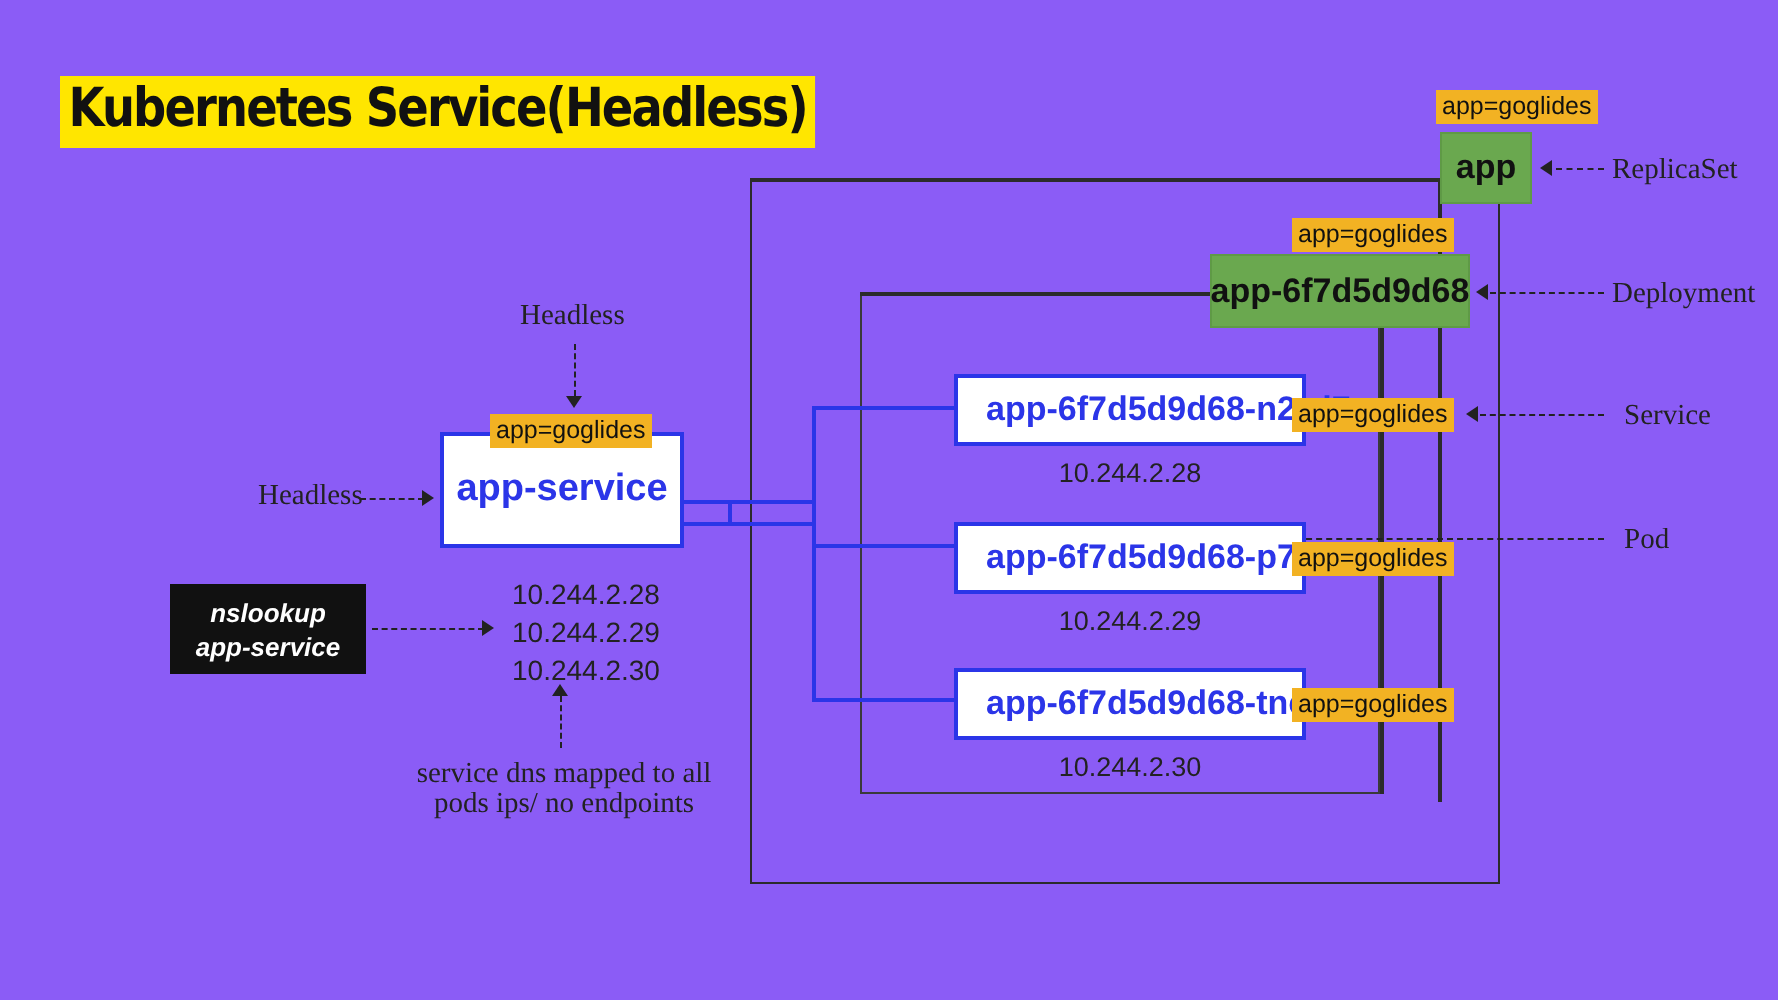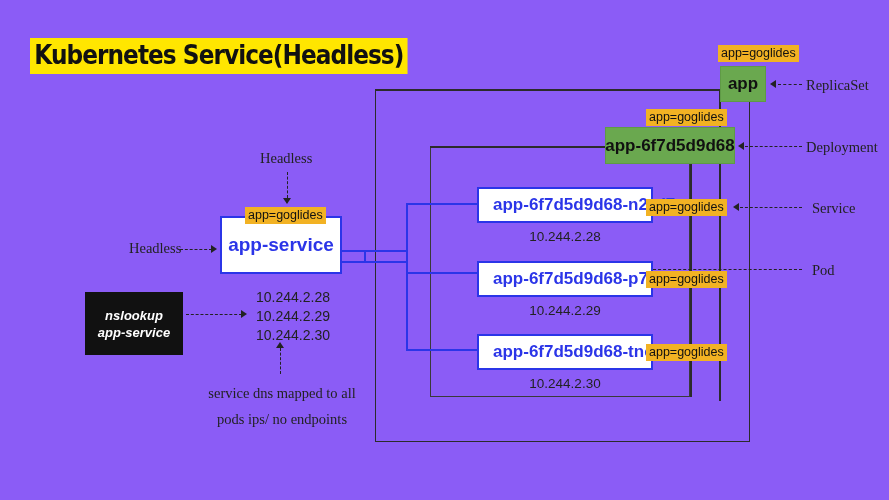--- a/index.html
+++ b/index.html
@@ -118,21 +118,21 @@
   .serif {
     position: absolute;
     font-family: "Liberation Serif", serif;
     color: #222222;
     font-size: 14.5px;
     white-space: nowrap;
   }
   .serif.multi {
     white-space: normal;
     text-align: center;
-    line-height: 26px;
+    line-height: 15px;
   }
 
   
   .ip {
     position: absolute;
     font-size: 13.5px;
     color: #222222;
     white-space: nowrap;
     text-align: center;
   }
@@ -232,21 +232,21 @@
   <div class="arrow-d" style="left:283px; top:198px;"></div>
 
   <div class="serif" style="left:129px; top:240px;">Headless</div>
   <div class="dash-h" style="left:180px; top:249px; width:32px;"></div>
   <div class="arrow-r" style="left:211px; top:245px;"></div>
 
   <div class="iplist" style="left:256px; top:288px;">10.244.2.28</div>
   <div class="iplist" style="left:256px; top:307px;">10.244.2.29</div>
   <div class="iplist" style="left:256px; top:326px;">10.244.2.30</div>
 
-  <div class="box blackbox" style="left:85px; top:292px; width:98px; height:63px;">
+  <div class="box blackbox" style="left:85px; top:292px; width:98px; height:45px;">
     <span>nslookup</span>
     <span>app-service</span>
   </div>
   <div class="dash-h" style="left:186px; top:314px; width:56px;"></div>
   <div class="arrow-r" style="left:241px; top:310px;"></div>
 
   <div class="dash-v" style="left:280px; top:348px; height:26px;"></div>
   <div class="arrow-u" style="left:276px; top:342px;"></div>
   <div class="serif multi" style="left:204px; top:380px; width:156px;">service dns mapped to all pods ips/ no endpoints</div>
 

